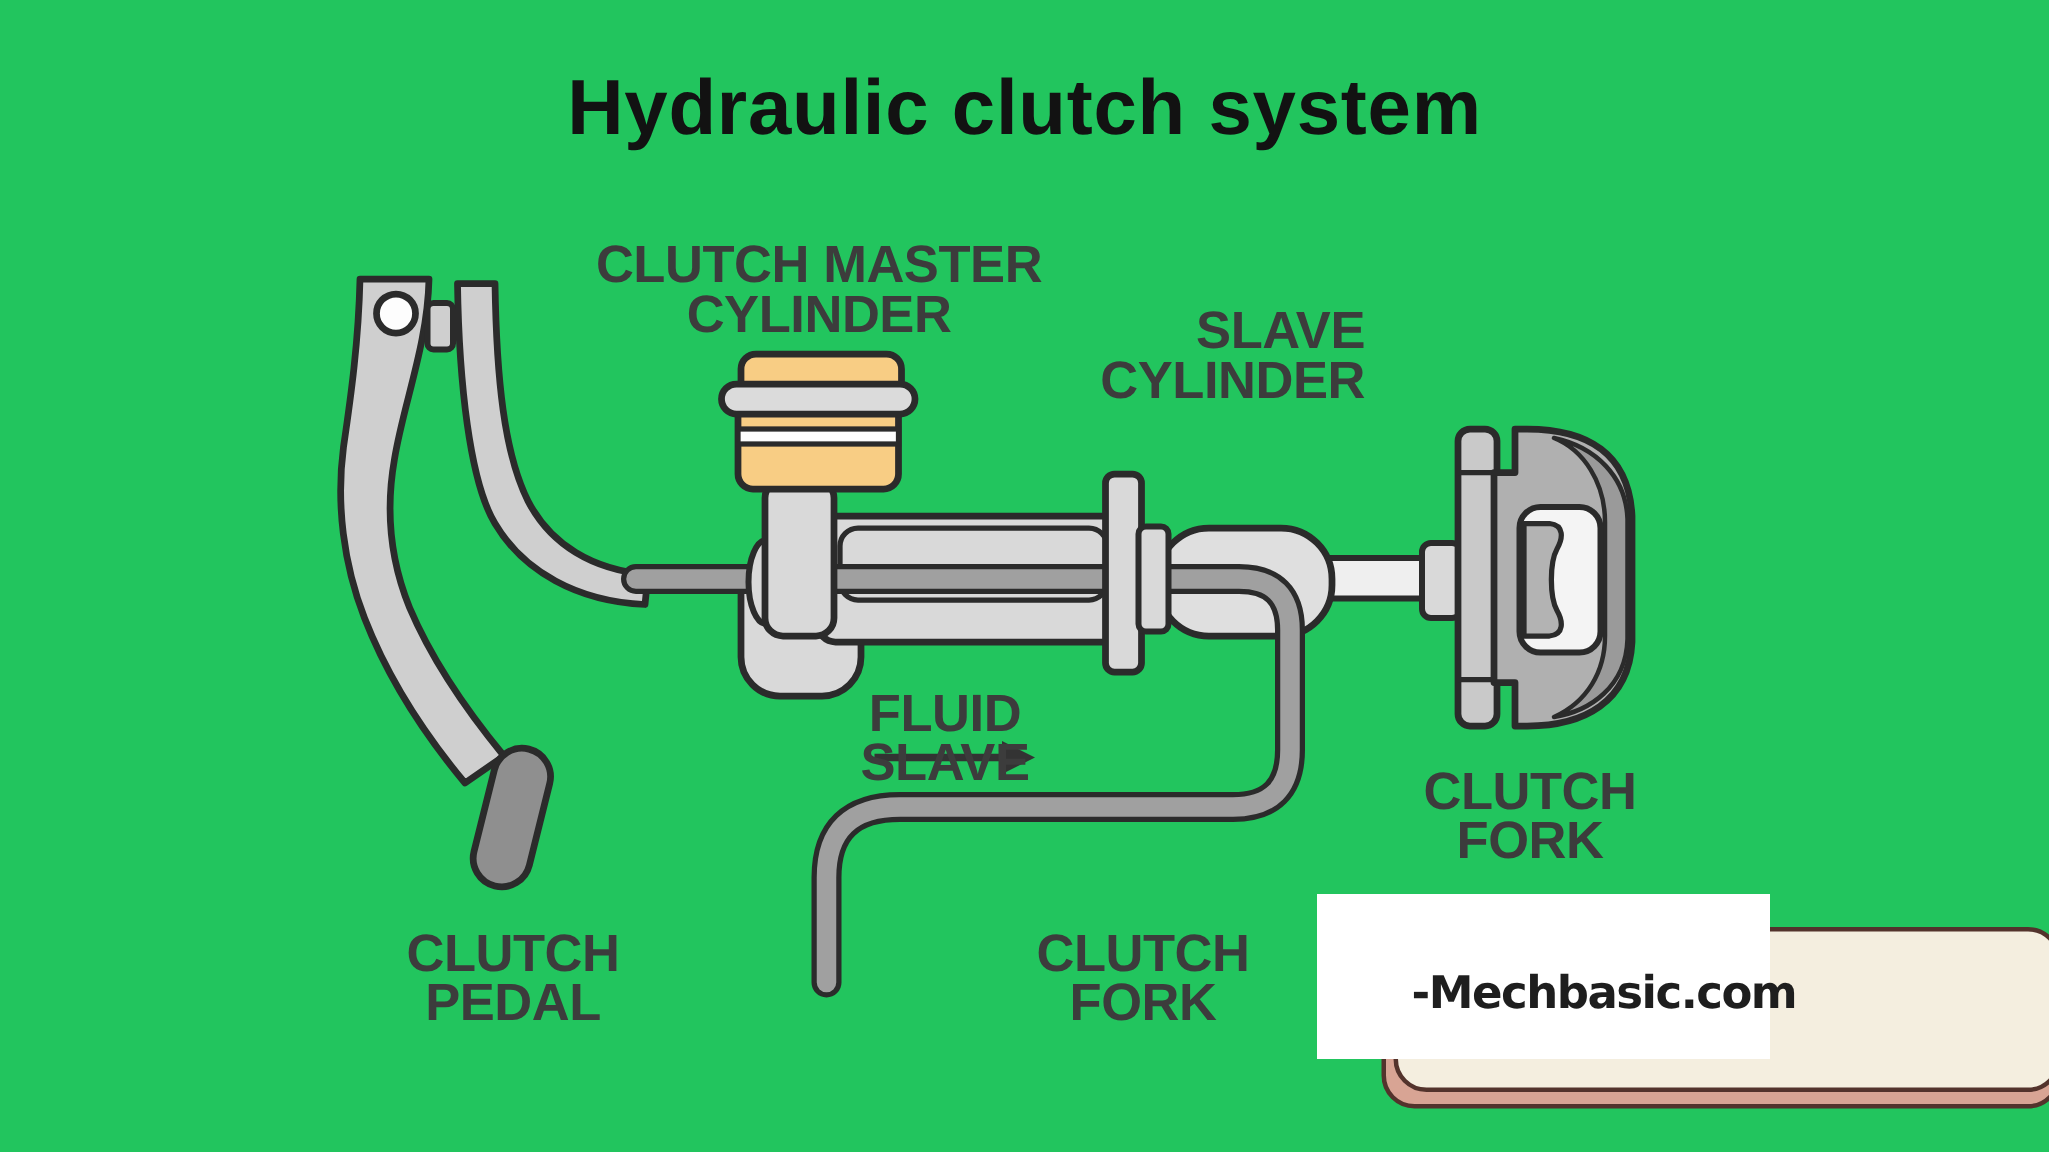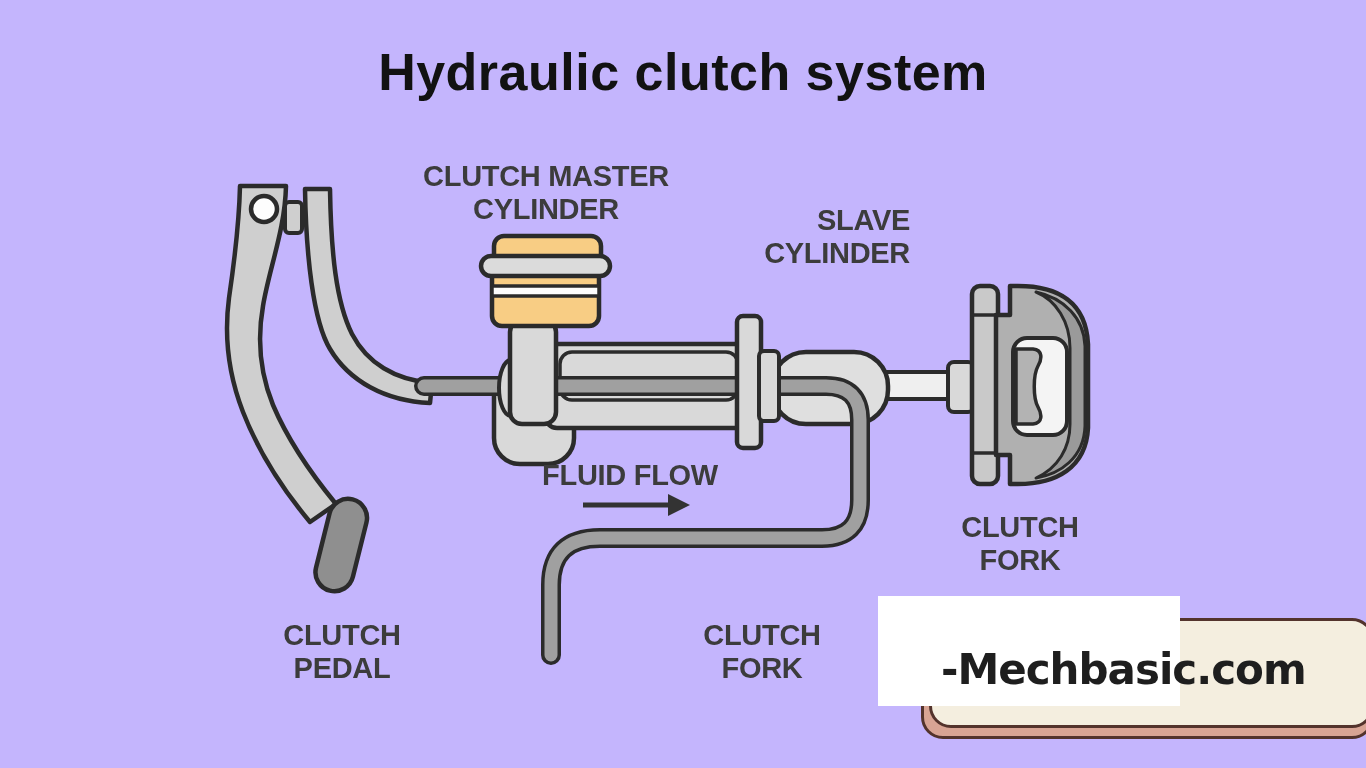--- a/index.html
+++ b/index.html
@@ -1,26 +1,26 @@
 <!DOCTYPE html>
 <html><head>
 <meta charset="utf-8">
 <style>
   html,body{margin:0;padding:0;background:#ffffff;}
   .canvas{
-    position:relative;width:1366px;height:768px;background:#c4b5fd;
+    position:relative;width:1366px;height:768px;background:#22c55e;
     overflow:hidden;font-family:"Liberation Sans",sans-serif;
   }
   .canvas > svg{position:absolute;left:0;top:0;}
   .title{
     position:absolute;top:42px;left:0;width:1366px;text-align:center;
     font-weight:bold;font-size:52px;letter-spacing:.5px;color:#121212;
   }
   .label{
-    position:absolute;font-weight:bold;font-size:29px;line-height:33px;
+    position:absolute;font-weight:bold;font-size:35px;line-height:33px;
     letter-spacing:-0.3px;color:#3c3c3c;text-align:center;white-space:pre-line;
   }
   .lbl-master{left:396px;top:160px;width:300px;}
   .lbl-slave{left:710px;top:204px;width:200px;text-align:right;}
   .lbl-flow{left:520px;top:459px;width:220px;}
   .lbl-fork-right{left:930px;top:511px;width:180px;}
   .lbl-pedal{left:252px;top:619px;width:180px;}
   .lbl-fork-bottom{left:672px;top:619px;width:180px;}
   
   .badge-shadow{
@@ -29,21 +29,21 @@
   }
   .badge-body{
     position:absolute;left:929px;top:618px;width:445px;height:110px;
     background:#f4eedf;border:3px solid #53332c;border-radius:22px;box-sizing:border-box;
   }
   .badge-mask{
     position:absolute;left:878px;top:596px;width:302px;height:110px;background:#ffffff;
   }
   .badge-text{
     position:absolute;left:941px;top:645px;width:425px;
-    font-family:"DejaVu Sans",sans-serif;font-weight:bold;font-size:42px;
+    font-family:"DejaVu Sans",sans-serif;font-weight:bold;font-size:30px;
     letter-spacing:-1px;color:#1e1e1e;white-space:nowrap;
   }
 </style>
 </head>
 <body>
 
 <div class="canvas">
 
   <svg width="1366" height="768" viewBox="0 0 1366 768">
 
@@ -105,21 +105,21 @@
   </svg>
 
   <div class="title">Hydraulic clutch system</div>
 
   <div class="label lbl-master">CLUTCH MASTER
 CYLINDER</div>
 
   <div class="label lbl-slave">SLAVE
 CYLINDER</div>
 
-  <div class="label lbl-flow">FLUID FLOW</div>
+  <div class="label lbl-flow">FLUID SLAVE</div>
 
   <div class="label lbl-fork-right">CLUTCH
 FORK</div>
 
   <div class="label lbl-pedal">CLUTCH
 PEDAL</div>
 
   <div class="label lbl-fork-bottom">CLUTCH
 FORK</div>
 

